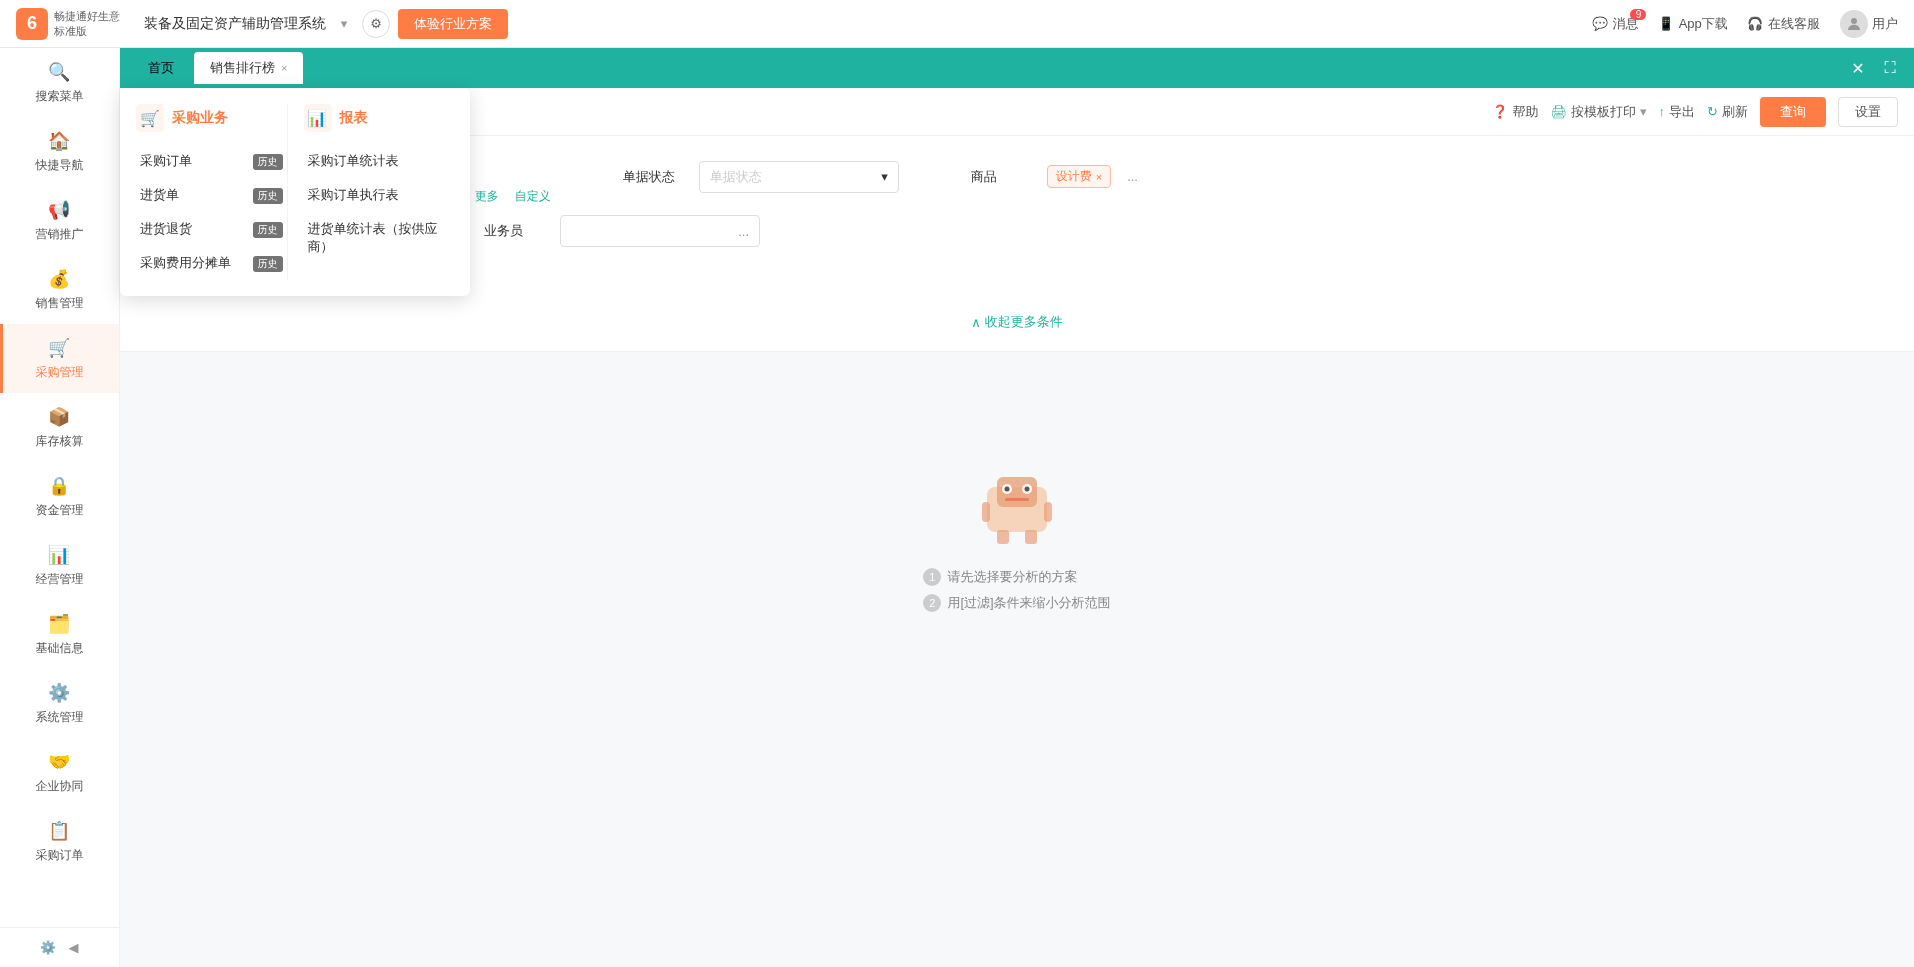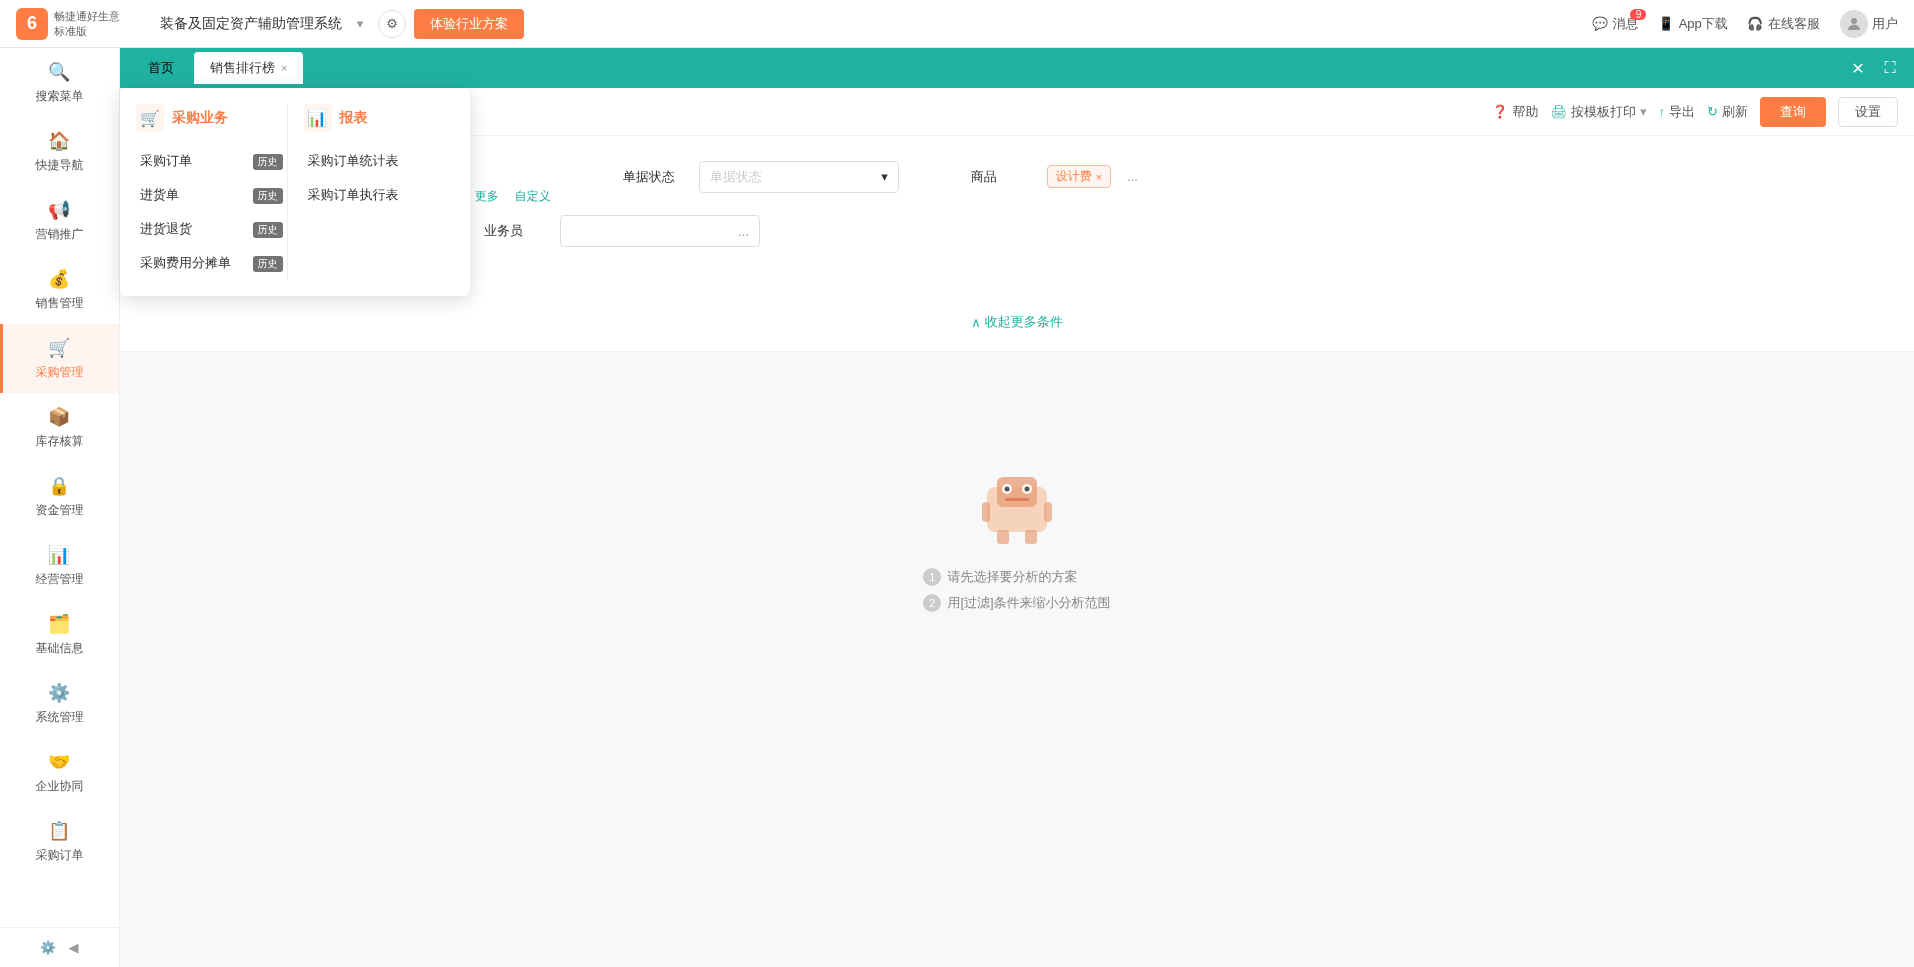--- a/index.html
+++ b/index.html
@@ -35,21 +35,21 @@
     .logo-text {
       font-size: 11px;
       color: #666;
       line-height: 1.3;
     }
     .topbar-center {
       flex: 1;
       display: flex;
       align-items: center;
       gap: 8px;
-      margin-left: 24px;
+      margin-left: 8px;
     }
     .system-title {
       font-size: 14px;
       color: #333;
     }
     .dropdown-arrow {
       width: 20px; height: 20px;
       display: inline-flex; align-items: center; justify-content: center;
       color: #999;
       cursor: pointer;
@@ -702,15 +702,18 @@
       <div class="dropdown-header">
         <div class="dropdown-header-icon">📊</div>
         <span class="dropdown-header-text">报表</span>
       </div>
       <div class="dropdown-item">
         <span>采购订单统计表</span>
       </div>
       <div class="dropdown-item">
         <span>采购订单执行表</span>
       </div>
+      <div class="dropdown-item">
+        <span>进货单统计表（按供应商）</span>
+      </div>
     </div>
   </div>
 </div>
 
 </body></html>

